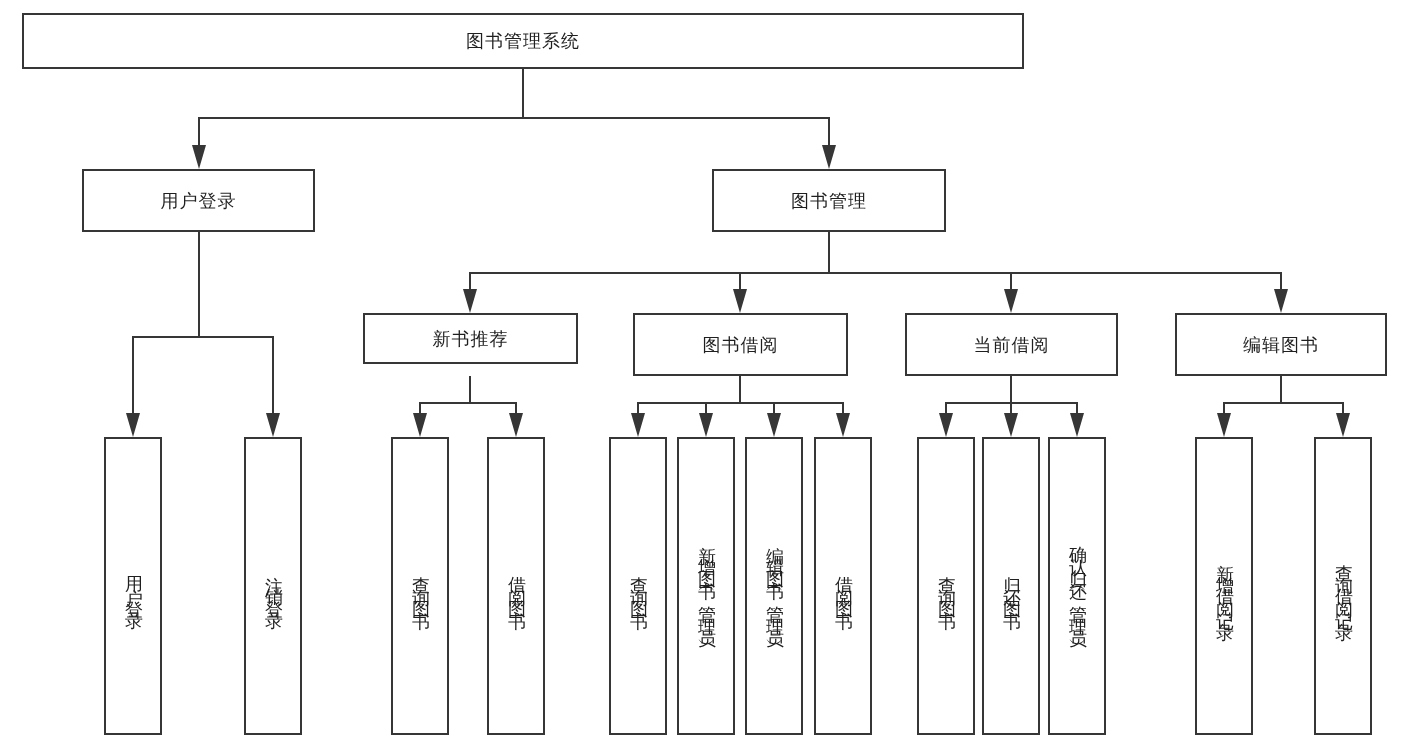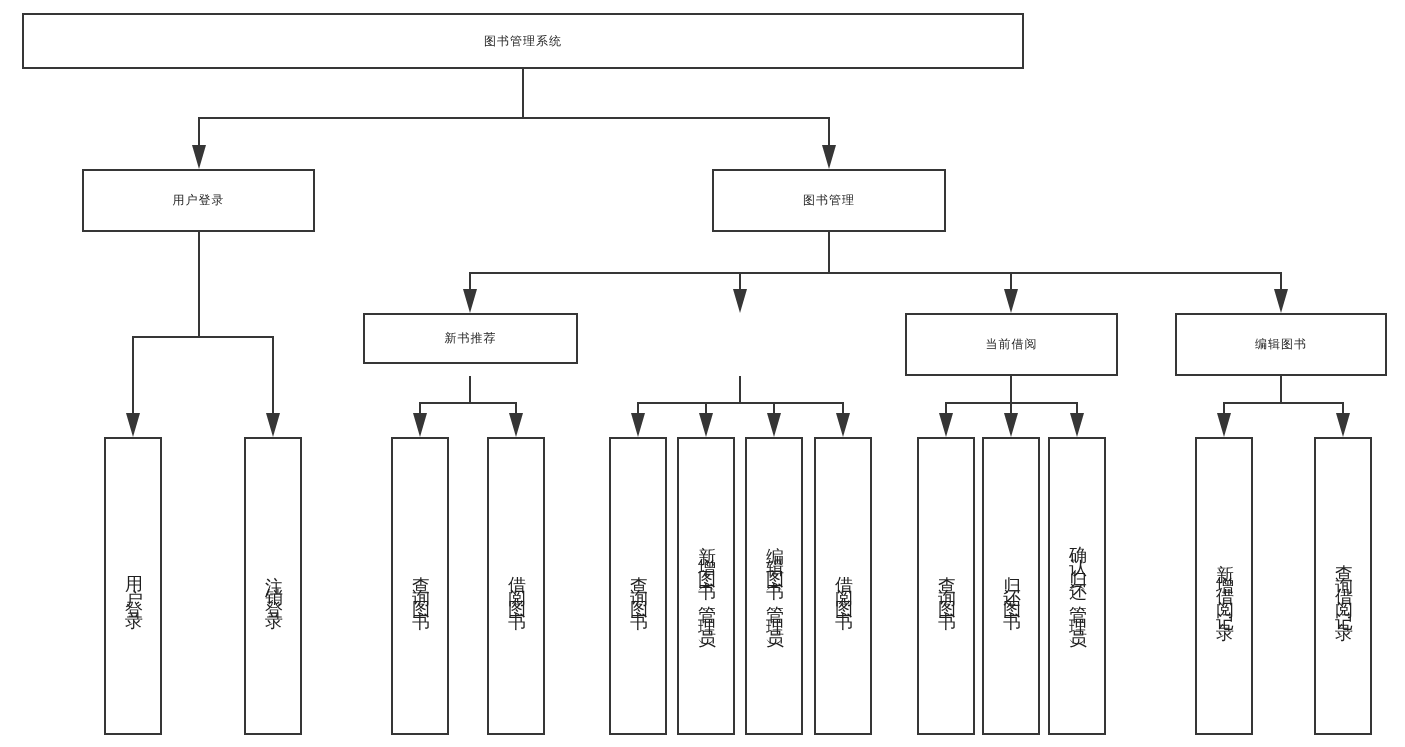--- a/index.html
+++ b/index.html
@@ -15,21 +15,21 @@
   .box {
     position: absolute;
     box-sizing: border-box;
     border: 2px solid #363636;
     background: #ffffff;
     display: flex;
     align-items: center;
     justify-content: center;
   }
   .label-h {
-    font-size: 12px;
+    font-size: 18px;
     letter-spacing: 1px;
     white-space: nowrap;
   }
   .label-v {
     writing-mode: vertical-rl;
     text-orientation: mixed;
     font-size: 18px;
     line-height: 1.1;
     letter-spacing: 12px;
     white-space: nowrap;
@@ -149,20 +149,23 @@
   <div class="box n-l2a">
     <span class="label-h">用户登录</span>
   </div>
   <div class="box n-l2b">
     <span class="label-h">图书管理</span>
   </div>
 
   <div class="box n-l3a">
     <span class="label-h">新书推荐</span>
   </div>
+  <div class="box n-l3b">
+    <span class="label-h">图书借阅</span>
+  </div>
   <div class="box n-l3c">
     <span class="label-h">当前借阅</span>
   </div>
   <div class="box n-l3d">
     <span class="label-h">编辑图书</span>
   </div>
 
   <div class="box leaf n-v0">
     <span class="label-v">用户登录</span>
   </div>

